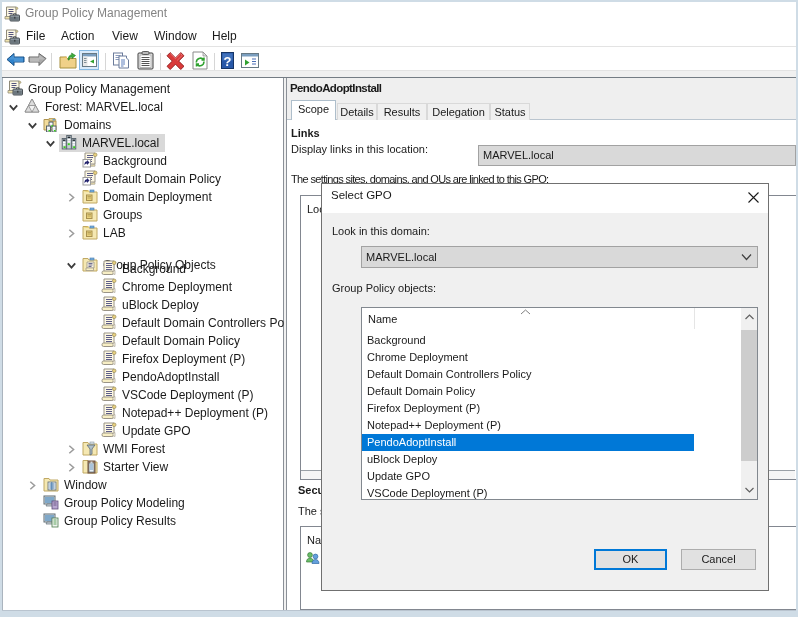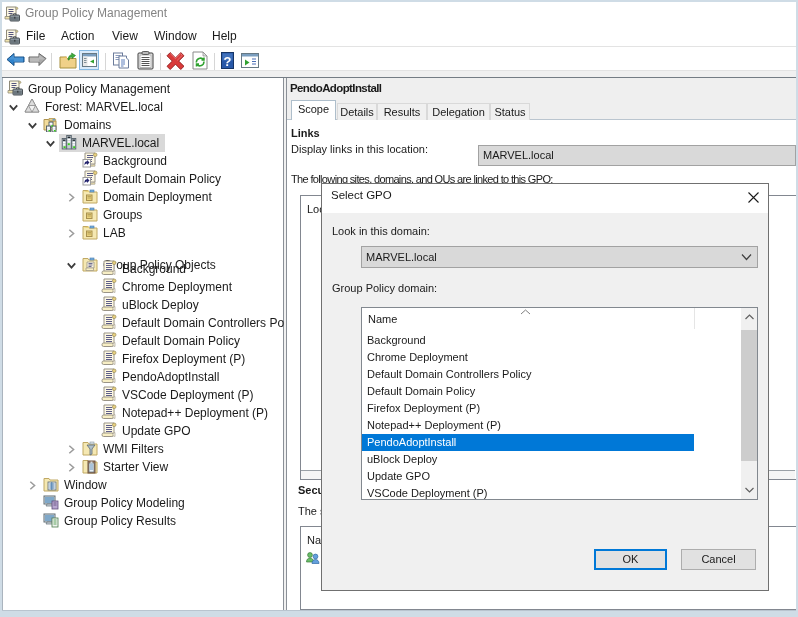--- a/index.html
+++ b/index.html
@@ -277,21 +277,21 @@
   <div class="abs" id="nametxt">PendoAdoptInstall</div>
   <div class="abs" id="tabline"></div>
   <div class="abs tab" id="tab-scope" style="width:45px">Scope</div>
   <div class="abs tab" style="left:50px;width:40px">Details</div>
   <div class="abs tab" style="left:90px;width:50px">Results</div>
   <div class="abs tab" style="left:140px;width:63px">Delegation</div>
   <div class="abs tab" style="left:203px;width:40px">Status</div>
   <div class="abs rp-txt" id="links-h">Links</div>
   <div class="abs rp-txt" id="displinks">Display links in this location:</div>
   <div class="abs" id="combo1">MARVEL.local</div>
-  <div class="abs rp-txt" id="following" style="letter-spacing:-.65px">The following sites, domains, and OUs are linked to this GPO:</div>
+  <div class="abs rp-txt" id="following" style="letter-spacing:-.65px">The settings sites, domains, and OUs are linked to this GPO:</div>
   <div class="abs" id="linkstable"></div>
   <div class="abs" id="loc-h">Location</div>
   <div class="abs" id="lt-scroll"></div>
   <div class="abs" id="sec-h">Security Filtering</div>
   <div class="abs" id="sec-txt">The settings in this GPO can only apply to the following groups, users</div>
   <div class="abs" id="sectable"></div>
   <div class="abs" id="name-h">Name</div>
   <svg class="abs" id="grpicon" width="16" height="16">
       <use href="#i-group"></use>
     </svg>
@@ -438,21 +438,21 @@
       </svg>
       <span class="txt" style="left:122px">Update GPO</span>
     </div>
     <div class="abs trow" style="top:440px">
       <svg class="chev" style="left:67px">
         <use href="#chev-closed"></use>
       </svg>
       <svg class="icon" width="16" height="16" style="left:82px">
         <use href="#i-wmi"></use>
       </svg>
-      <span class="txt" style="left:103px">WMI Filters</span>
+      <span class="txt" style="left:103px">WMI Forest</span>
     </div>
     <div class="abs trow" style="top:458px">
       <svg class="chev" style="left:67px">
         <use href="#chev-closed"></use>
       </svg>
       <svg class="icon" width="16" height="16" style="left:82px">
         <use href="#i-starter"></use>
       </svg>
       <span class="txt" style="left:103px">Starter View</span>
     </div>
@@ -483,21 +483,21 @@
 <div class="abs" id="dlg-title" style="left:322px;top:184px"></div>
 <div class="abs" id="dlg-title-txt" style="left:331px;top:189px;font-size:11.5px">Select GPO</div>
 <svg class="abs" style="left:747px;top:191px" width="13" height="13" viewBox="0 0 13 13">
  <path d="M1.5 1.5l10 10M11.5 1.5l-10 10" stroke="#1a1a1a" stroke-width="1.1"></path>
 </svg>
 <div class="abs" style="left:332px;top:225px;font-size:11px">Look in this domain:</div>
 <div class="abs" style="left:361px;top:246px;width:397px;height:22px;background:#d9d9d9;border:1px solid #a2a2a2;line-height:20px;padding-left:4px;font-size:11px">MARVEL.local</div>
 <svg class="abs" style="left:741px;top:253px" width="11" height="8" viewBox="0 0 11 8">
  <path d="M1 1.5l4.5 5L10 1.5" fill="none" stroke="#404040" stroke-width="1.2"></path>
 </svg>
-<div class="abs" style="left:332px;top:282px;font-size:11px">Group Policy domain:</div>
+<div class="abs" style="left:332px;top:282px;font-size:11px">Group Policy objects:</div>
 <div class="abs" style="left:361px;top:307px;width:397px;height:193px;background:#fff;border:1px solid #82888f"></div>
 <div class="abs" style="left:368px;top:313px;font-size:11px">Name</div>
 <div class="abs" style="left:694px;top:308px;width:1px;height:21px;background:#e5e5e5"></div>
 <svg class="abs" style="left:520px;top:309px" width="11" height="6" viewBox="0 0 11 6">
  <path d="M1 5l4.5-4L10 5" fill="none" stroke="#808080" stroke-width="1"></path>
 </svg>
 <div id="dlist">
     <div class="abs ditem" style="top:332px">Background</div>
     <div class="abs ditem" style="top:349px">Chrome Deployment</div>
     <div class="abs ditem" style="top:366px">Default Domain Controllers Policy</div>

